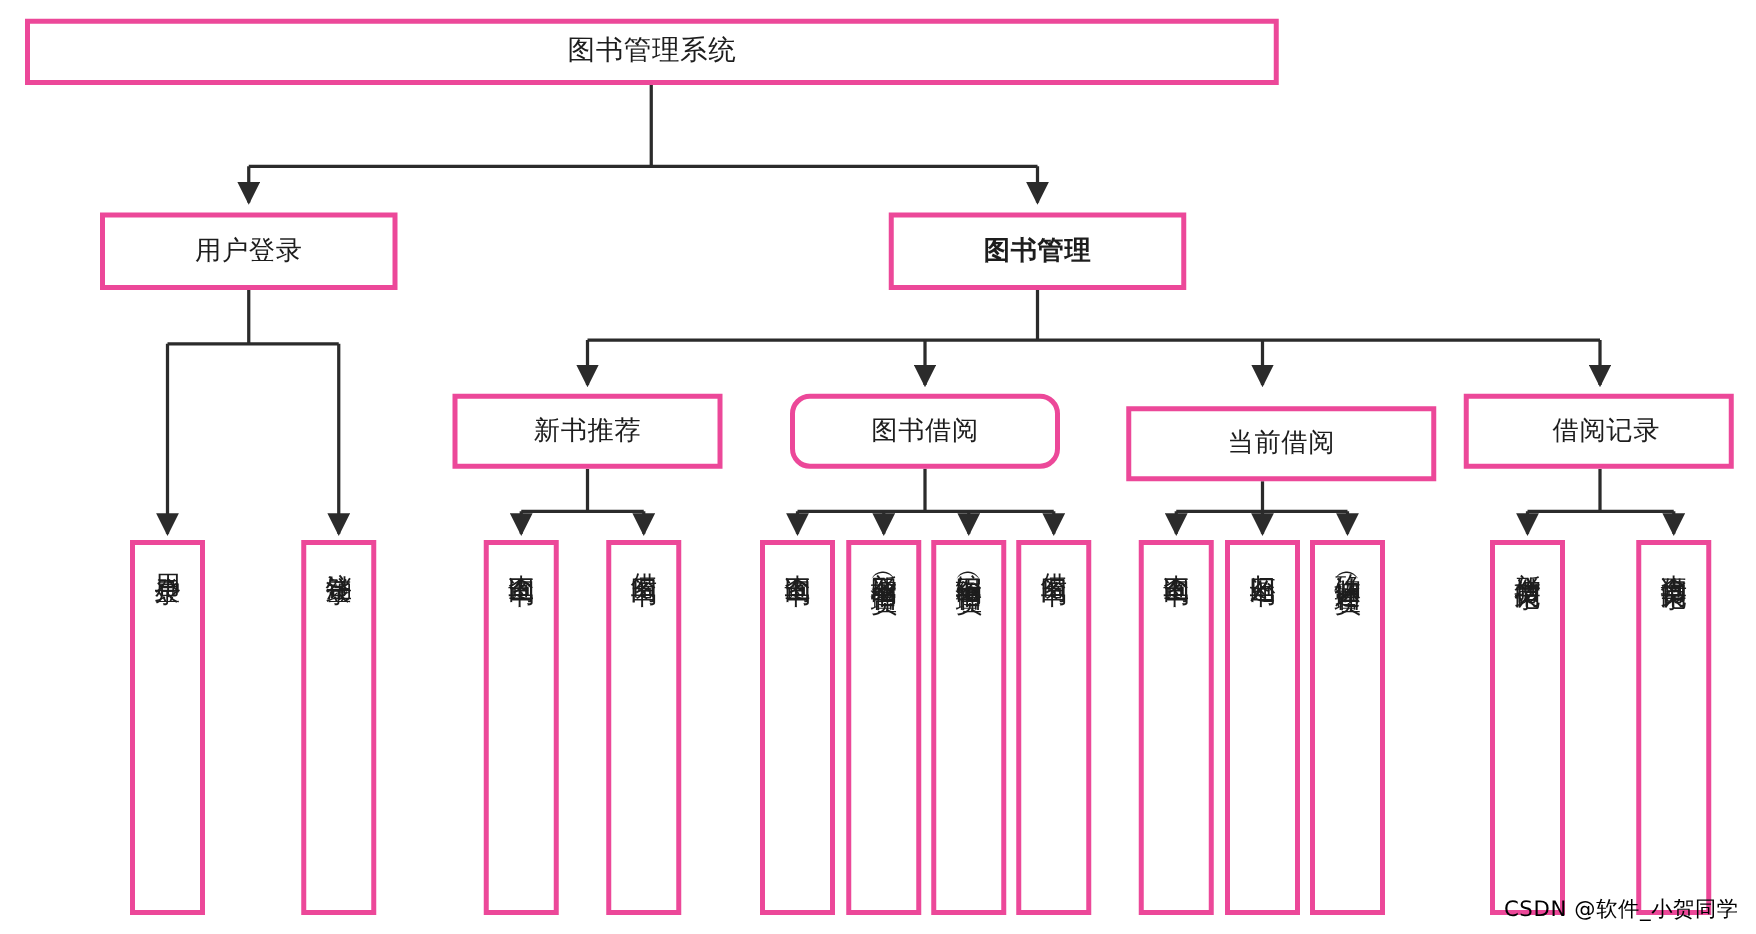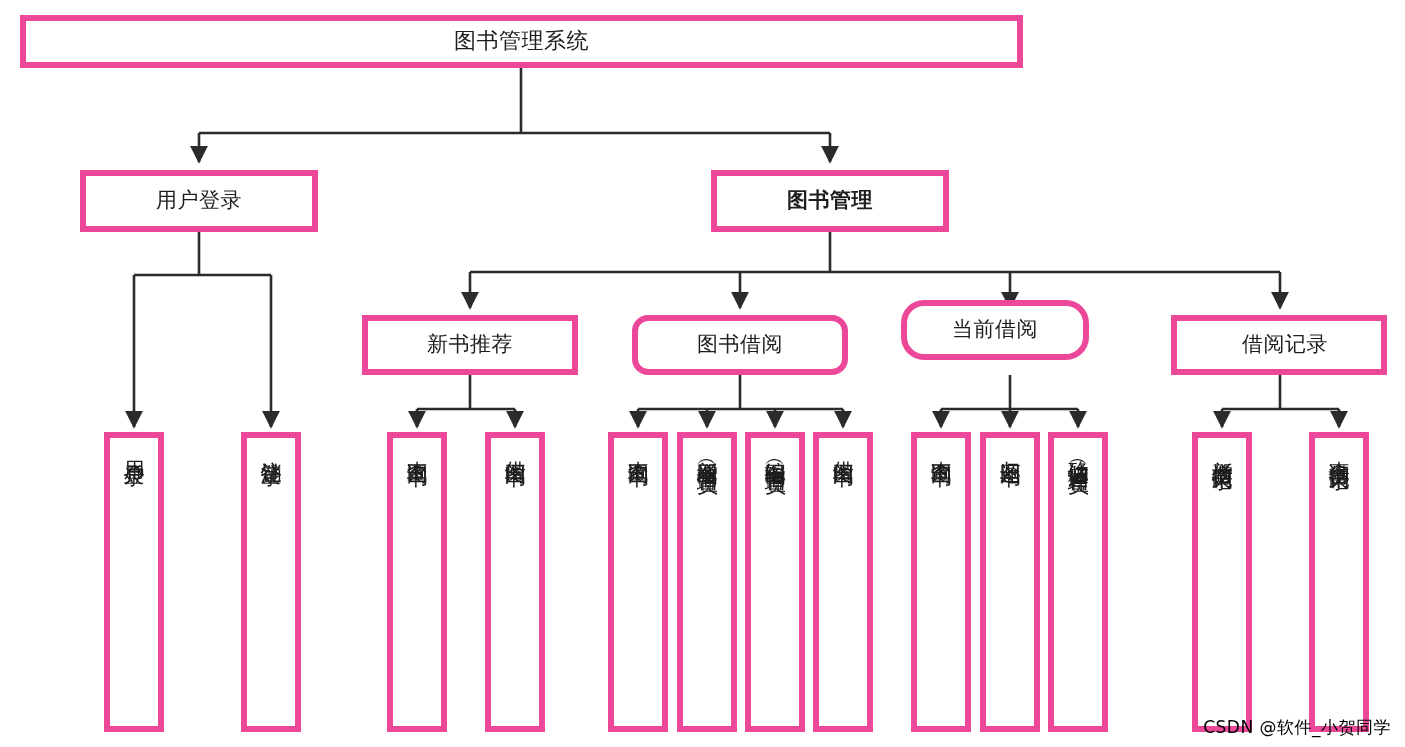--- a/index.html
+++ b/index.html
@@ -19,21 +19,21 @@
     position:absolute;
     left:0; top:0;
     width:1405px;
     height:747px;
     pointer-events:none;
   }
   .node{
     position:absolute;
     box-sizing:border-box;
     background:#ffffff;
-    border:6px solid #ec4899;
+    border:4px solid #ec4899;
     display:flex;
     align-items:center;
     justify-content:center;
     z-index:2;
   }
   .node .lbl{
     font-size:21px;
     line-height:1.12;
     color:#1d1d1d;
     letter-spacing:0.5px;
@@ -132,21 +132,21 @@
   <div class="node lvl2" style="left:711px; top:170px; width:238px; height:62px;font-weight:bold;">
     <span class="lbl">图书管理</span>
   </div>
 
   <div class="node lvl3" style="left:362px; top:315px; width:216px; height:60px;">
     <span class="lbl">新书推荐</span>
   </div>
   <div class="node lvl3" style="left:632px; top:315px; width:216px; height:60px;border-radius:16px;">
     <span class="lbl">图书借阅</span>
   </div>
-  <div class="node lvl3" style="left:901px; top:300px; width:188px; height:60px;border-radius:23px;">
+  <div class="node lvl3" style="left:901px; top:325px; width:248px; height:60px;">
     <span class="lbl">当前借阅</span>
   </div>
   <div class="node lvl3" style="left:1171px; top:315px; width:216px; height:60px;padding-left:12px;">
     <span class="lbl">借阅记录</span>
   </div>
 
   <div class="node leaf" style="left:104px; top:432px; width:60px; height:300px;">
     <span class="lbl">用户登录</span>
   </div>
   <div class="node leaf" style="left:241px; top:432px; width:60px; height:300px;">

